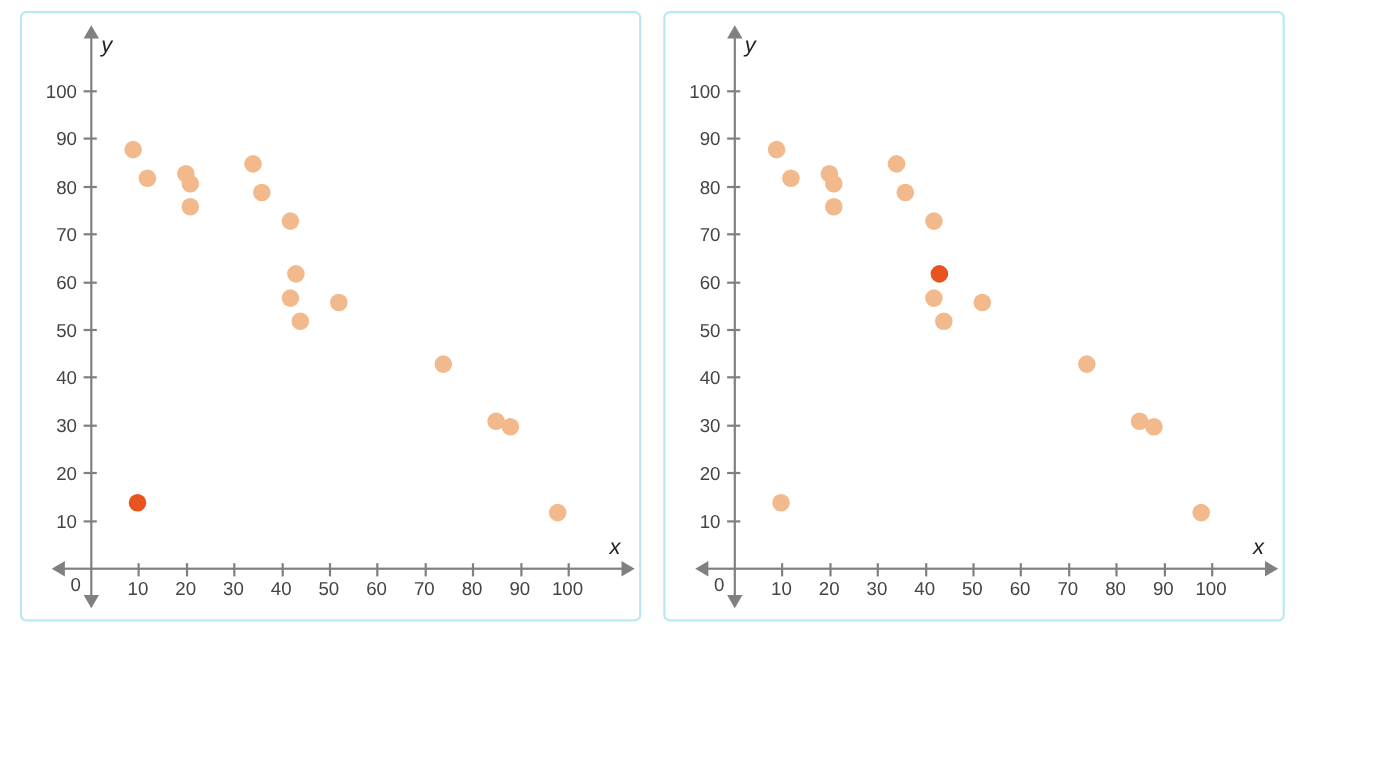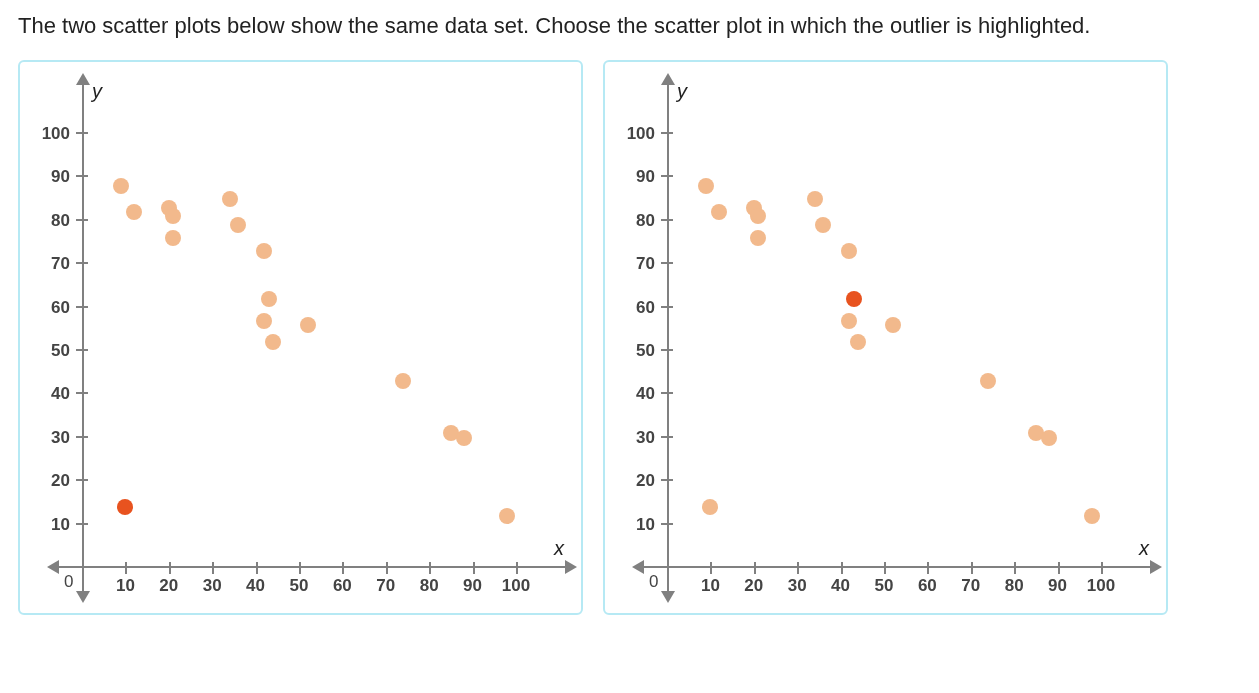--- a/index.html
+++ b/index.html
@@ -112,42 +112,40 @@
     background: #808080;
   }
   .tick-x { width: 2px; height: 12px; bottom: -6px; }
   .tick-y { width: 12px; height: 2px; left: -6px; }
 
   .tick-label-x, .tick-label-y {
     position: absolute;
     font-size: 17px;
     color: #444;
     text-align: center;
-    font-weight: bold;
   }
   .tick-label-x { bottom: -28px; transform: translateX(-50%); }
   .tick-label-y { left: -12px; transform: translate(-100%, 50%); }
 
   .dot {
     position: absolute;
     width: 16px;
     height: 16px;
     border-radius: 50%;
     transform: translate(-50%, 50%);
     background: #f2b98c;
   }
   .dot.highlight {
     background: #e8531f;
   }
 </style>
 </head>
 <body>
 
 <div class="page">
-  <p class="question">The two scatter plots below show the same data set. Choose the scatter plot in which the outlier is highlighted.</p>
 
   <div class="charts-row">
 
     <div class="chart-box">
       <div class="plot-area">
         <div class="x-axis"></div>
         <div class="y-axis"></div>
         <div class="arrow arrow-right"></div>
         <div class="arrow arrow-left"></div>
         <div class="arrow arrow-up"></div>

